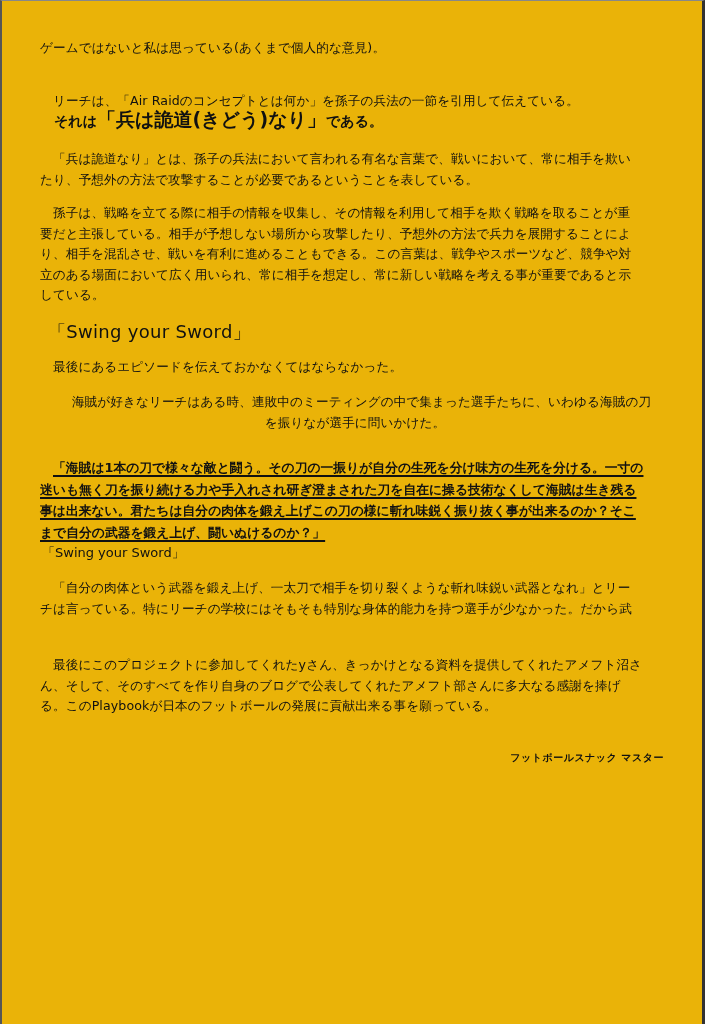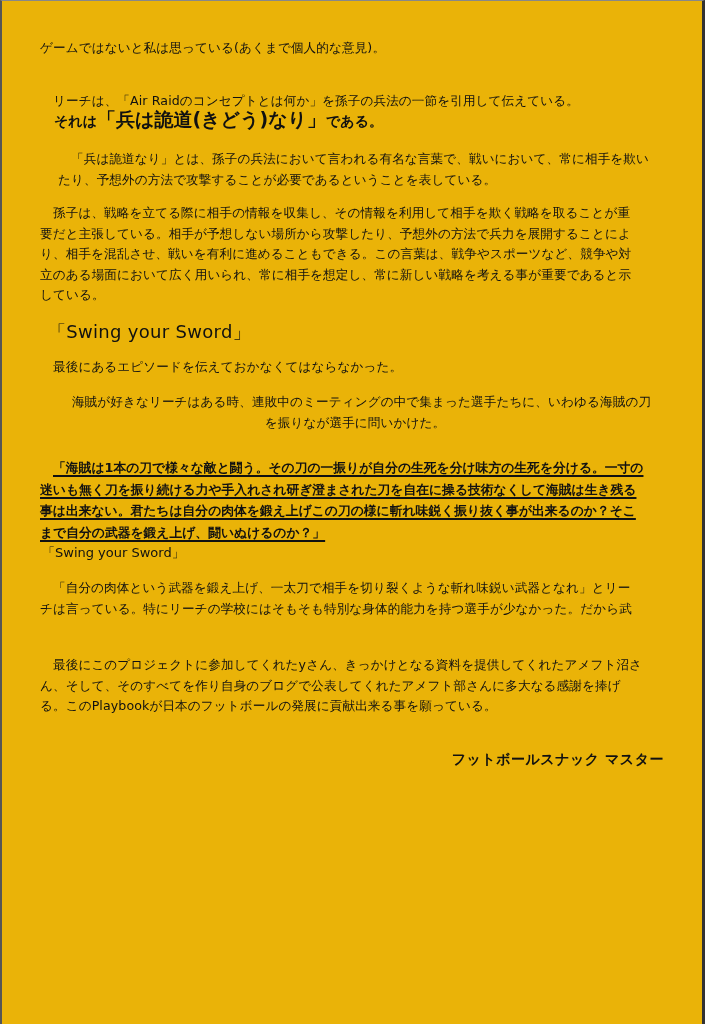--- a/index.html
+++ b/index.html
@@ -79,21 +79,21 @@
       position: absolute;
       left: 40px;
       top: 543px;
       font-size: 13px;
       white-space: nowrap;
     }
     .signature {
       position: absolute;
       right: 38px;
       top: 750px;
-      font-size: 14px;
+      font-size: 10px;
       font-weight: bold;
       white-space: nowrap;
       letter-spacing: 0.5px;
     }
   </style>
 </head>
 <body>
 
 <div class="page">
 
@@ -102,21 +102,21 @@
   </div>
 
   <div class="p" style="top:70px;margin-top:20px;">
     <span class="ln indent">リーチは、「Air Raidのコンセプトとは何か」を孫子の兵法の一節を引用して伝えている。</span>
   </div>
 
   <div class="heading1">
     <span>それは</span><span class="big">「兵は詭道(きどう)なり」</span><span>である。</span>
   </div>
 
-  <div class="p" style="top:148px;margin-left:18px;">
+  <div class="p" style="top:148px;">
     <span class="ln indent">「兵は詭道なり」とは、孫子の兵法において言われる有名な言葉で、戦いにおいて、常に相手を欺い</span>
     <span class="ln">たり、予想外の方法で攻撃することが必要であるということを表している。</span>
   </div>
 
   <div class="p" style="top:202px;">
     <span class="ln indent">孫子は、戦略を立てる際に相手の情報を収集し、その情報を利用して相手を欺く戦略を取ることが重</span>
     <span class="ln">要だと主張している。相手が予想しない場所から攻撃したり、予想外の方法で兵力を展開することによ</span>
     <span class="ln">り、相手を混乱させ、戦いを有利に進めることもできる。この言葉は、戦争やスポーツなど、競争や対</span>
     <span class="ln">立のある場面において広く用いられ、常に相手を想定し、常に新しい戦略を考える事が重要であると示</span>
     <span class="ln">している。</span>

